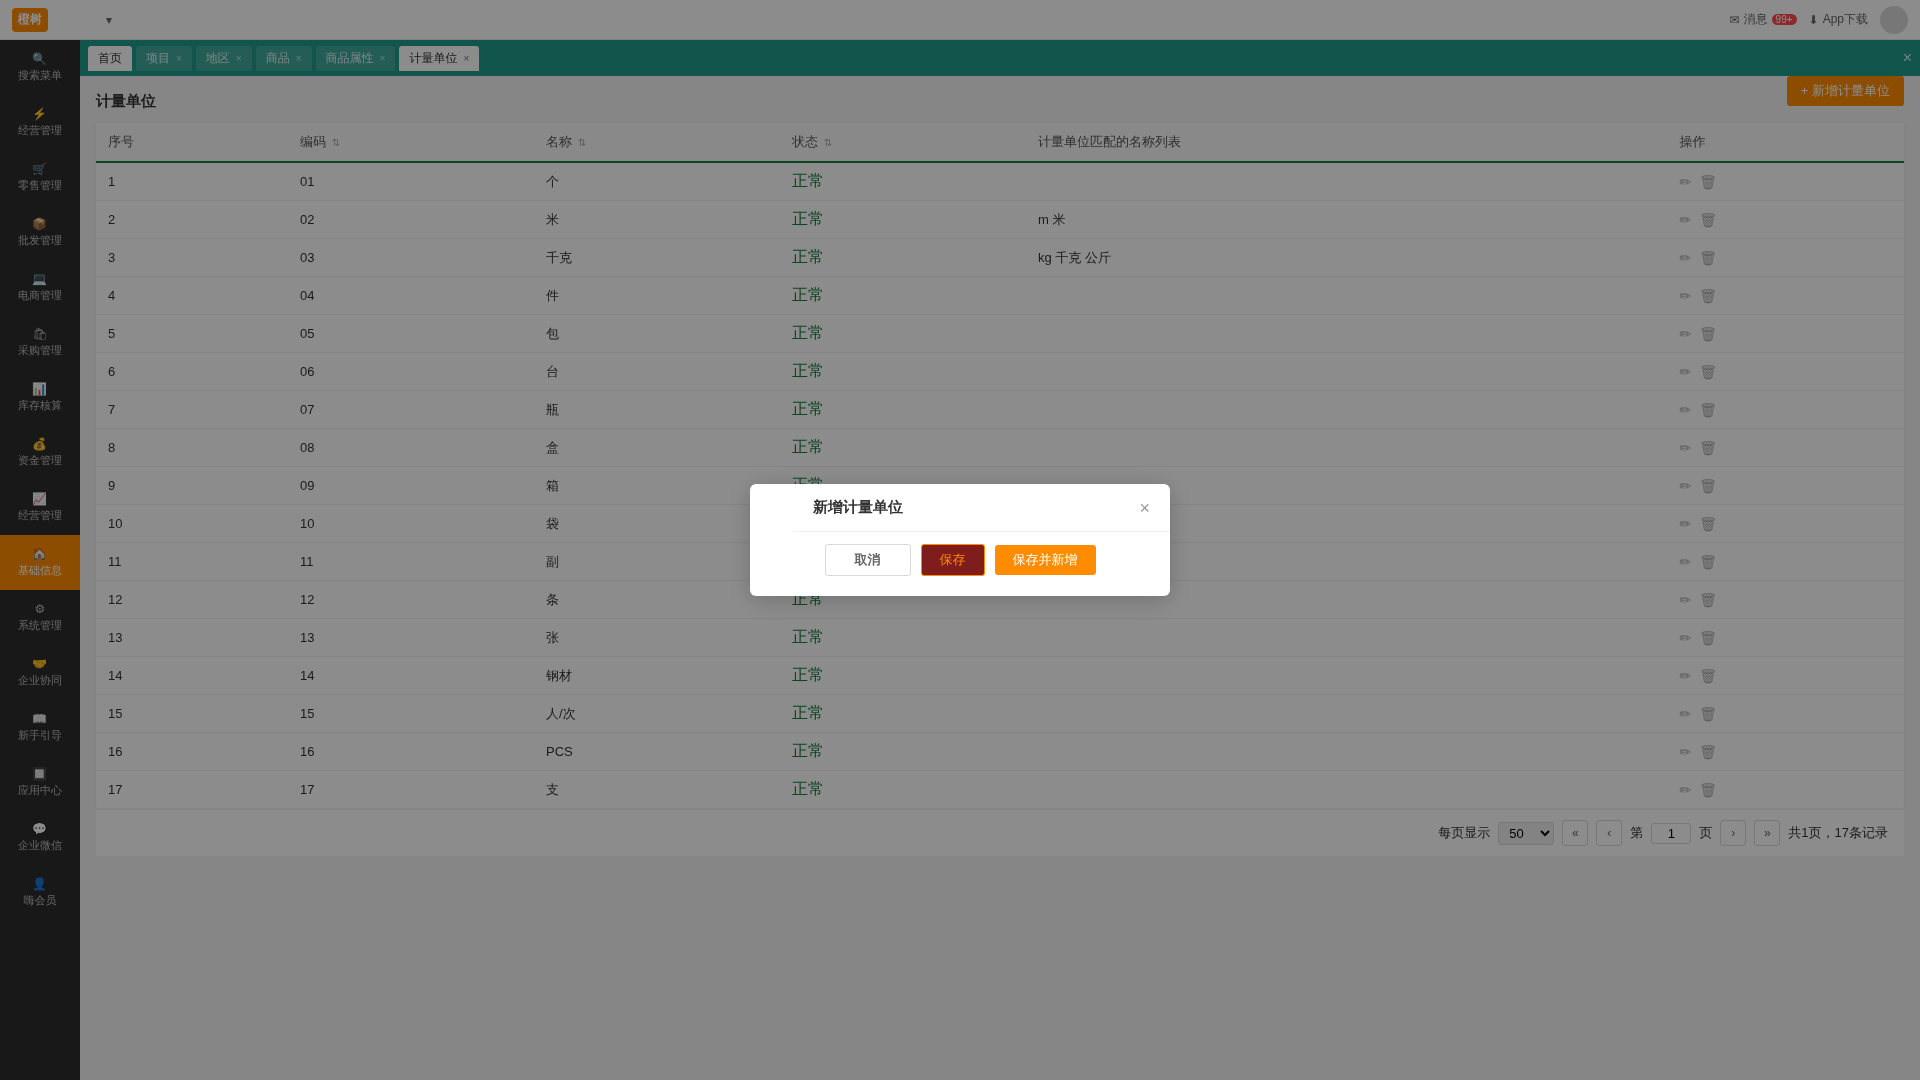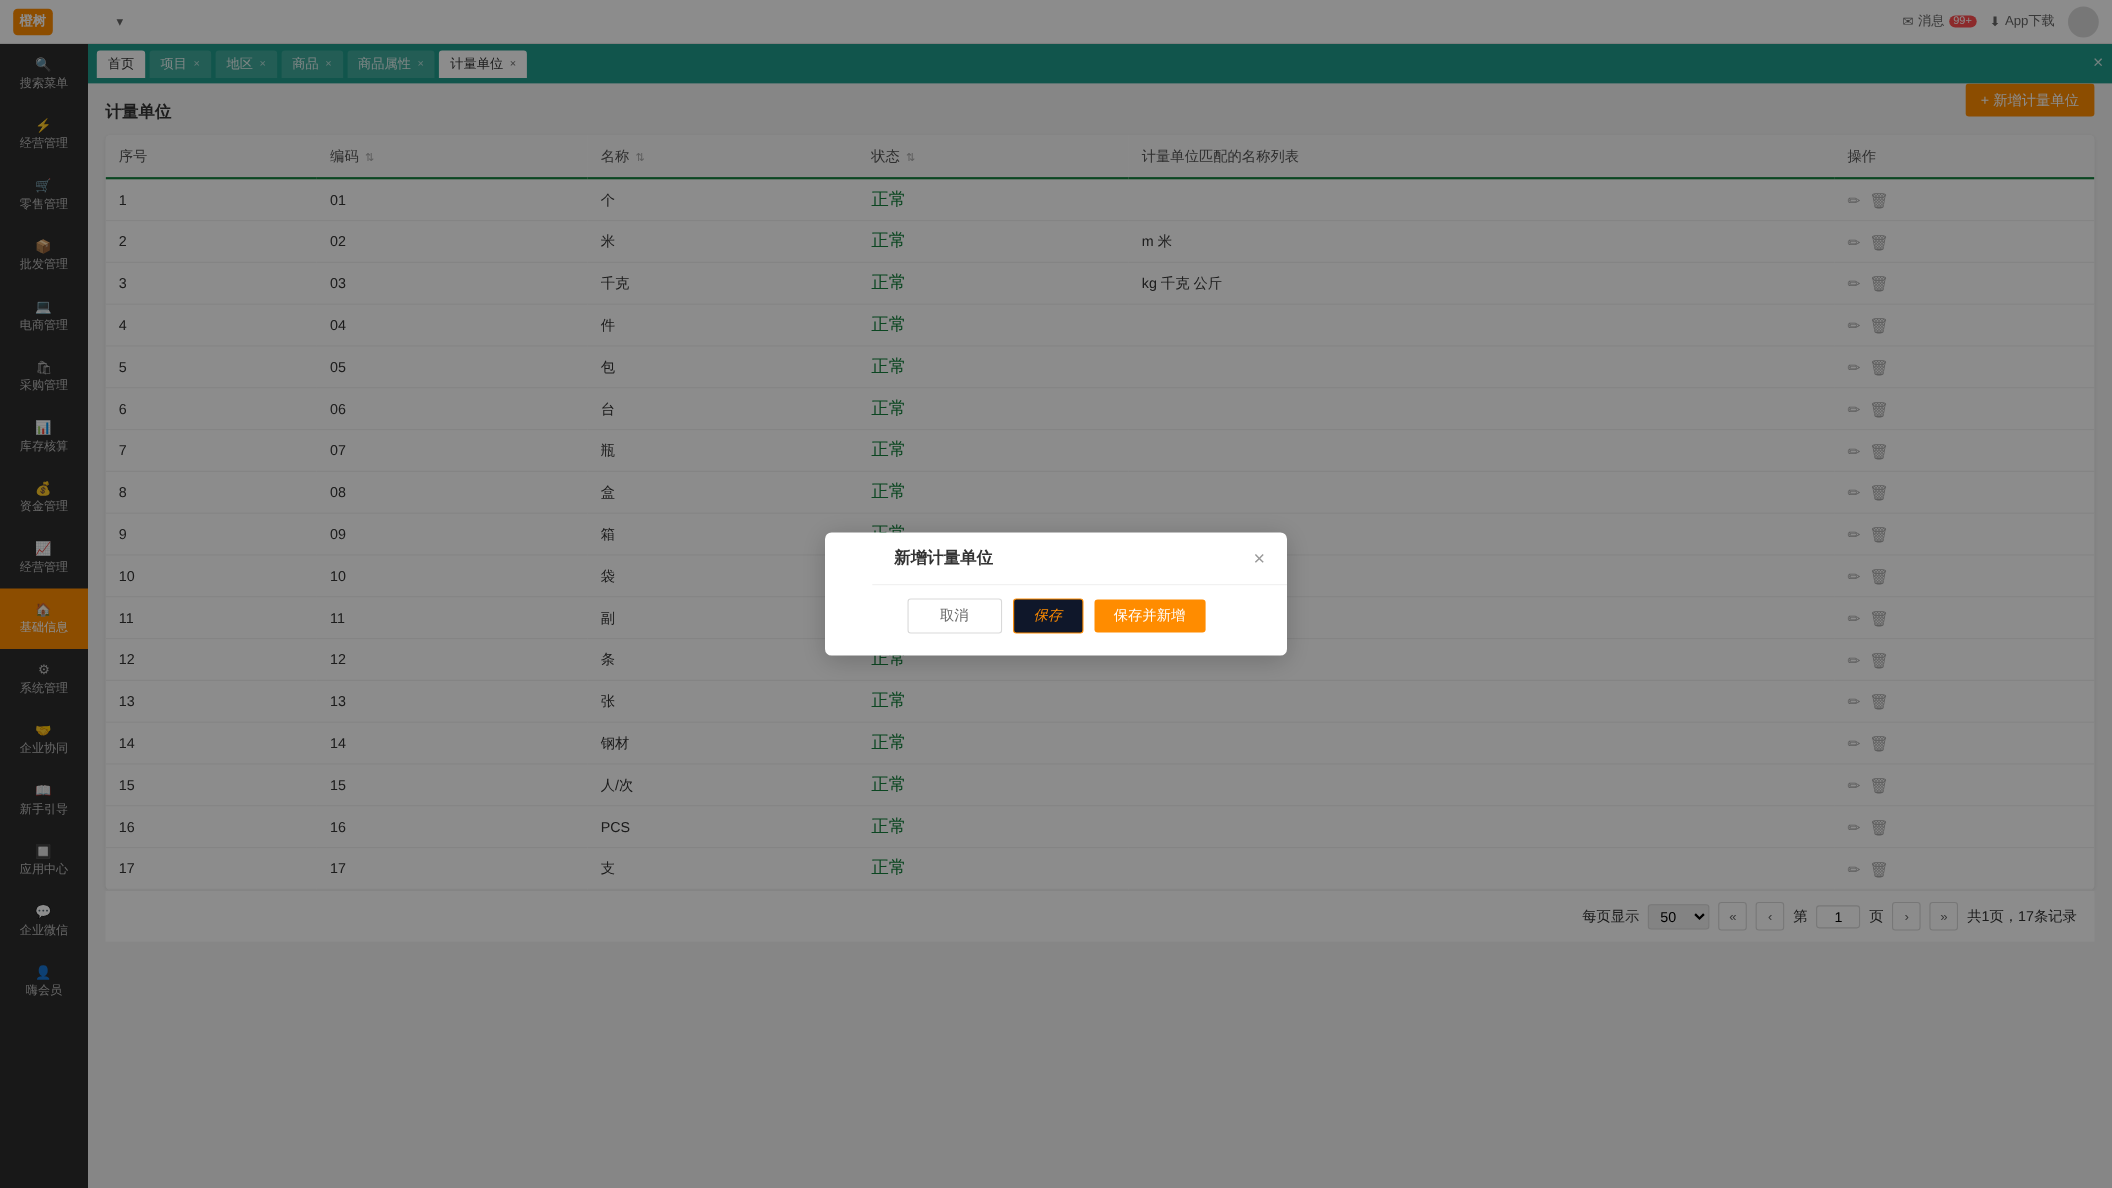--- a/index.html
+++ b/index.html
@@ -61,22 +61,22 @@
     .modal { background: #fff; border-radius: 6px; width: 420px; box-shadow: 0 4px 24px rgba(0,0,0,0.2); }
     .modal-header { display: flex; align-items: center; justify-content: space-between; padding: 14px 20px; border-bottom: 1px solid #f0f0f0; margin-left: 43px; }
     .modal-title { font-size: 15px; font-weight: bold; color: #333; }
     .modal-close { cursor: pointer; color: #999; font-size: 18px; line-height: 1; }
     .modal-body { padding: 24px 20px 16px; }
     .form-row { display: flex; align-items: center; margin-bottom: 16px; }
     .form-label { width: 60px; text-align: right; font-size: 13px; color: #333; margin-right: 12px; flex-shrink: 0; }
     .form-input { flex: 1; border: none; border-bottom: 1px solid #d9d9d9; padding: 4px 0; font-size: 13px; color: #333; outline: none; }
     .form-input.name-input { border-bottom-color: #ff8c00; }
     .modal-footer { display: flex; align-items: center; justify-content: center; gap: 10px; padding: 12px 20px 20px; }
-    .btn-cancel { border: 1px solid #d9d9d9; background: #fff; color: #666; padding: 6px 29px; border-radius: 3px; cursor: pointer; font-size: 13px; }
-    .btn-save { border: 1px solid #ff8c00; background: #0f172a; color: #ff8c00; padding: 6px 18px; border-radius: 3px; cursor: pointer; font-size: 13px; font-style: italic; }
+    .btn-cancel { border: 1px solid #d9d9d9; background: #fff; color: #666; padding: 6px 29px; border-radius: 3px; cursor: pointer; font-size: 13px; font-weight: bold; }
+    .btn-save { border: 1px solid #ff8c00; background: #7f1d1d; color: #ff8c00; padding: 6px 18px; border-radius: 3px; cursor: pointer; font-size: 13px; }
     .btn-save-new { background: #ff8c00; color: #fff; border: none; padding: 6px 18px; border-radius: 3px; cursor: pointer; font-size: 13px; }
   </style>
 </head>
 <body>
 
 <div class="top-bar">
   <div class="top-bar-left">
     <div class="logo-area">
       <div class="logo-icon">橙树</div>
     </div>

